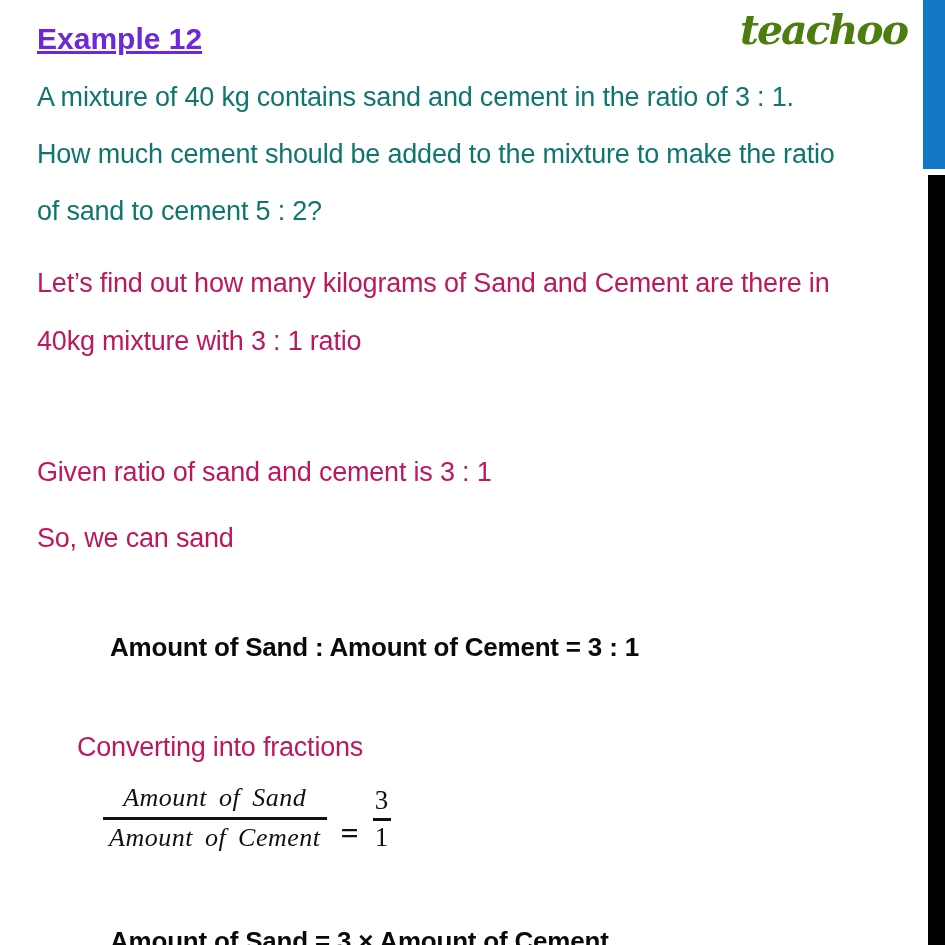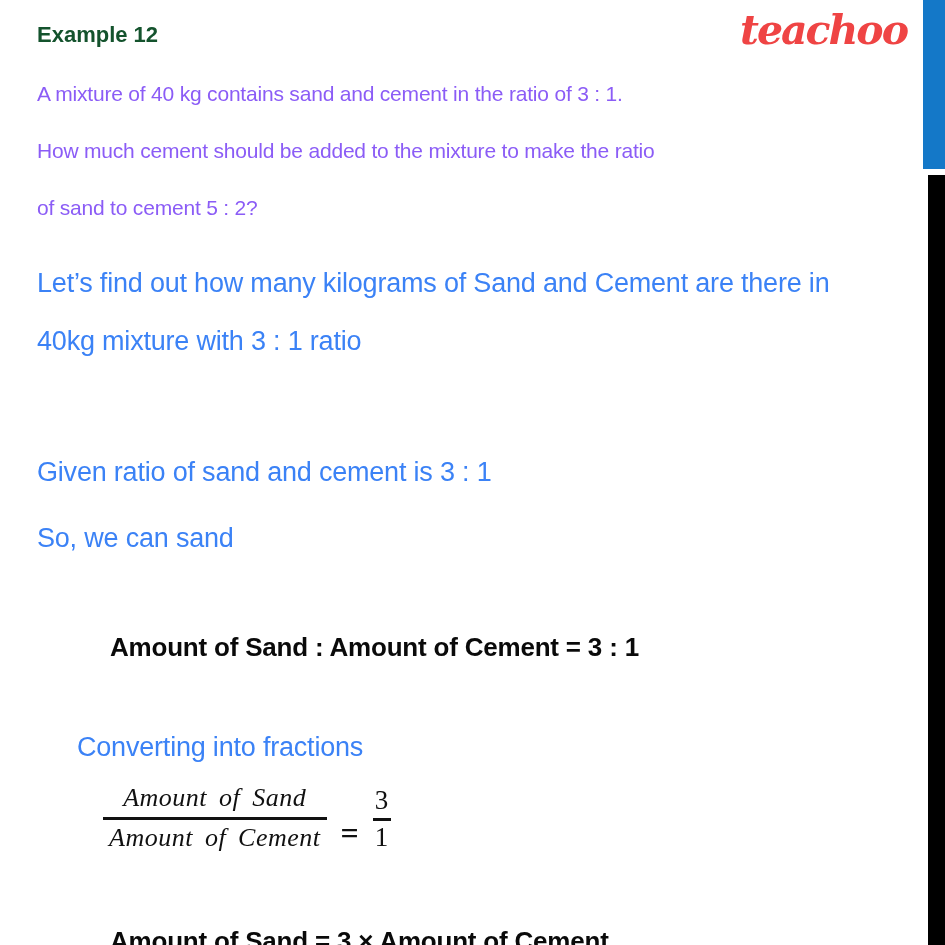--- a/index.html
+++ b/index.html
@@ -8,45 +8,46 @@
     width: 945px;
     height: 945px;
     background: #ffffff;
     overflow: hidden;
     font-family: "Liberation Sans", sans-serif;
   }
   .abs { position: absolute; white-space: nowrap; }
 
   .title {
     left: 37px; top: 22px;
-    font-size: 22px; font-weight: bold;
-    color: #14532d;
+    font-size: 30px; font-weight: bold;
+    color: #6d28d9;
+    text-decoration: underline;
   }
   .logo {
     right: 38px; top: 8px;
     font-family: "DejaVu Serif", serif;
     font-style: italic; font-weight: bold;
     font-size: 41px; letter-spacing: -2px;
-    color: #ef4444; line-height: 1.1;
+    color: #4d7c0f; line-height: 1.1;
   }
 
   .q-line {
     left: 37px;
-    font-size: 21px;
-    color: #8b5cf6;
+    font-size: 27px;
+    color: #0f766e;
     letter-spacing: -0.2px;
   }
   .q1 { top: 82px; }
   .q2 { top: 139px; }
   .q3 { top: 196px; }
 
   .b-line {
     left: 37px;
     font-size: 27px;
-    color: #3b82f6;
+    color: #be185d;
     letter-spacing: -0.2px;
   }
   .i1 { top: 268px; }
   .i2 { top: 326px; }
   .given { top: 457px; text-align: right; }
   .so { top: 523px; }
   .conv { top: 732px; margin-left: 40px; }
 
   .bold-line {
     left: 110px;

